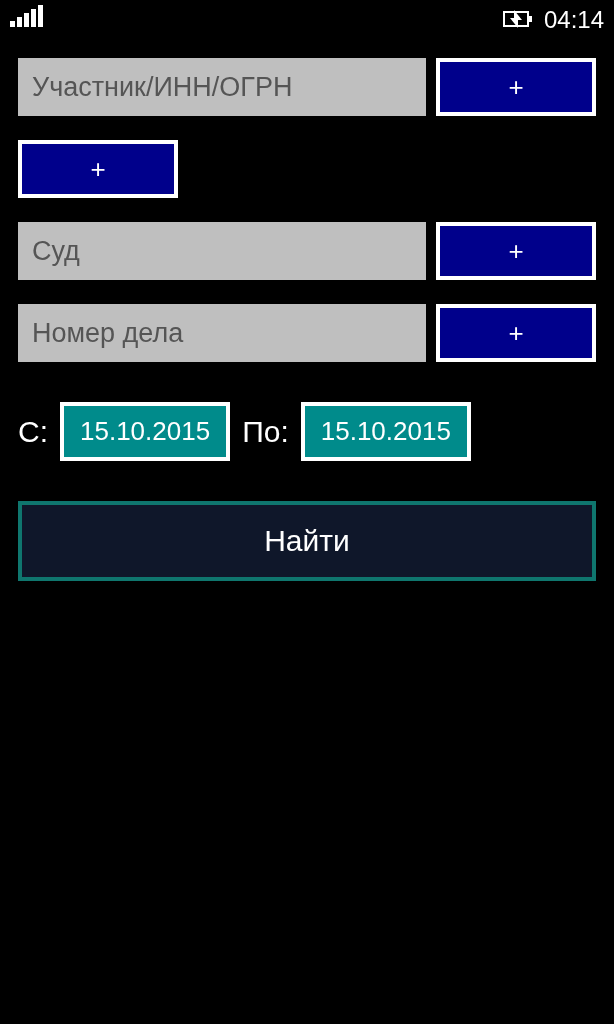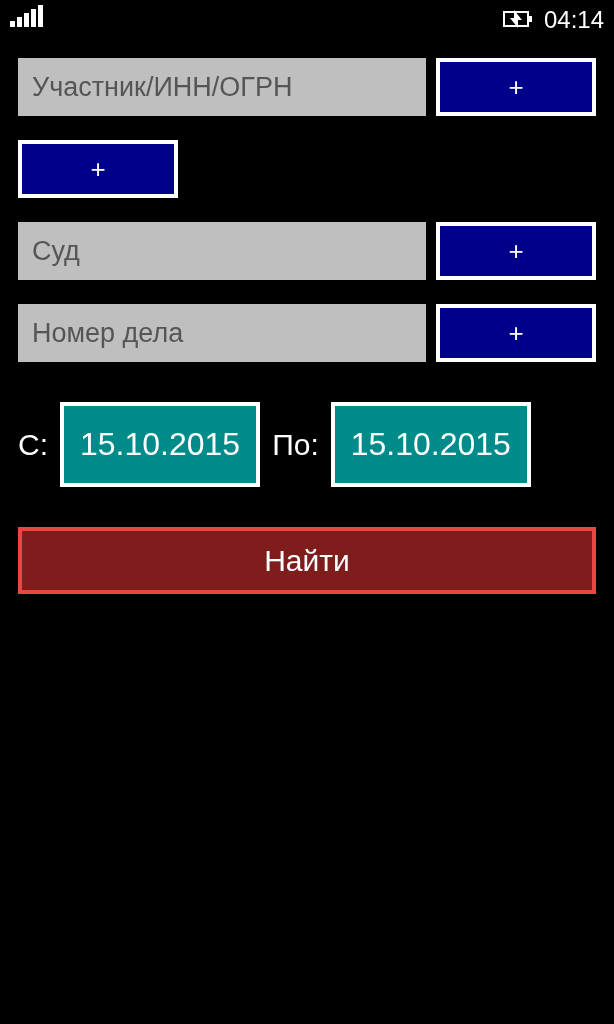--- a/index.html
+++ b/index.html
@@ -87,29 +87,29 @@
       margin-top: 40px;
       margin-bottom: 40px;
     }
     .date-label {
       font-size: 30px;
       font-weight: 300;
     }
     .date-value {
       background: #008b8b;
       border: 4px solid #fff;
-      padding: 20px 16px;
-      font-size: 32px;
+      padding: 10px 16px;
+      font-size: 26px;
       color: #fff;
     }
     .search-button {
       width: 100%;
-      height: 67px;
-      background: #7f1d1d;
-      border: 4px solid #ef4444;
+      height: 80px;
+      background: #0f172a;
+      border: 4px solid #0f766e;
       color: #fff;
       font-size: 30px;
       cursor: pointer;
       font-family: 'Segoe UI', Tahoma, sans-serif;
       font-weight: 300;
     }
   </style>
 </head>
 <body>
 

